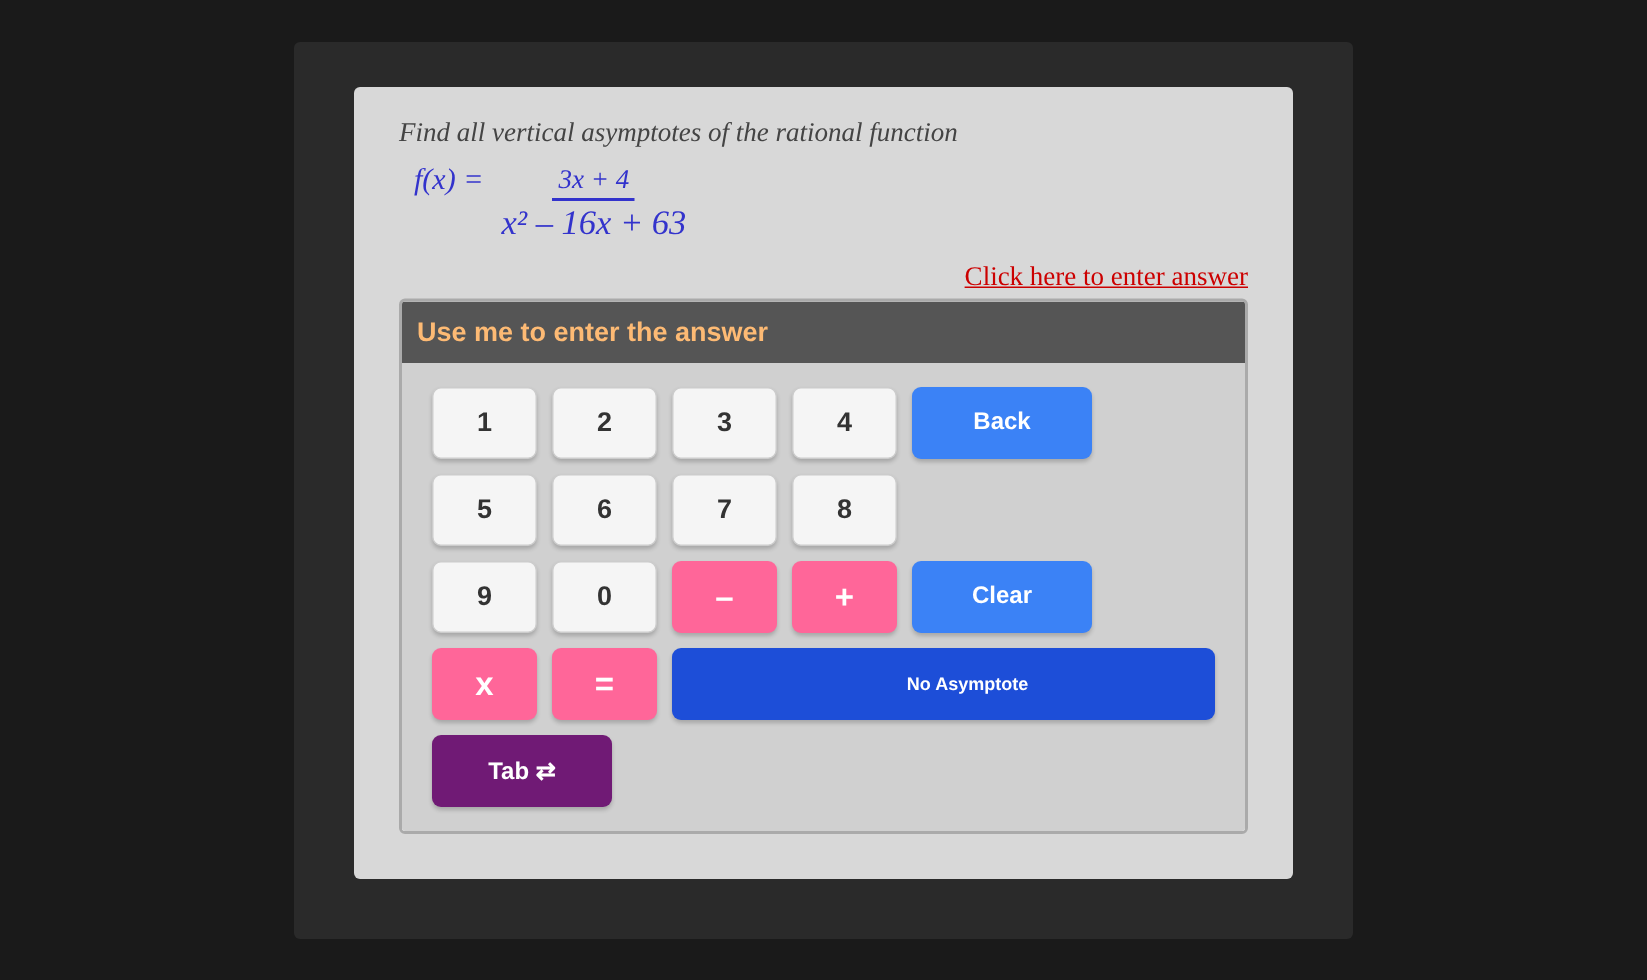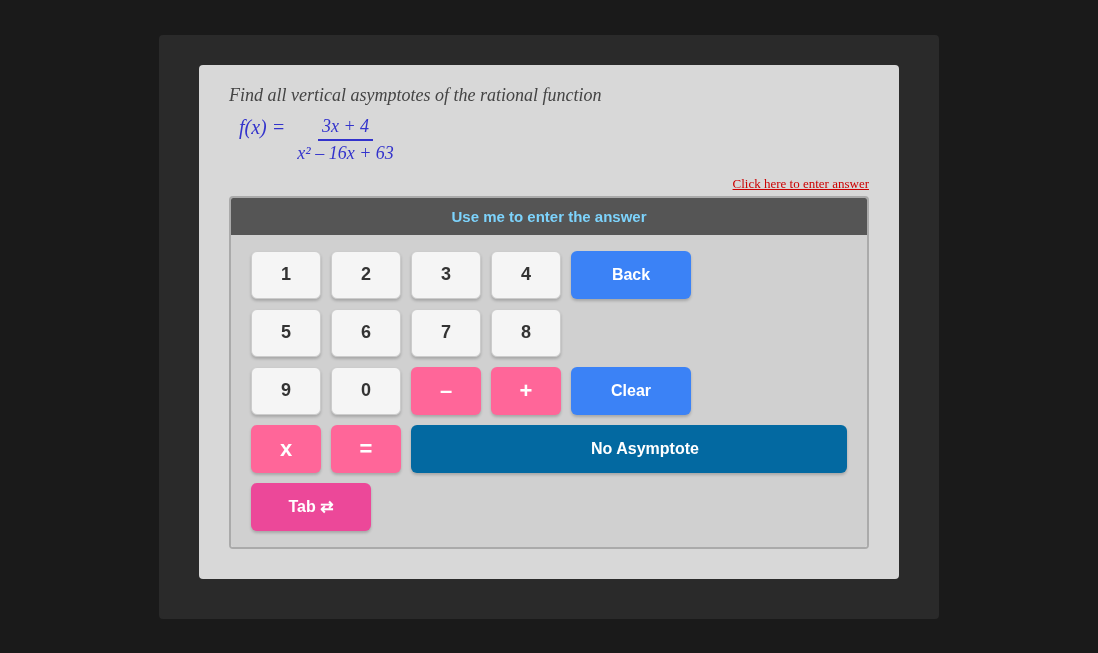--- a/index.html
+++ b/index.html
@@ -9,21 +9,21 @@
       width: 1098px;
       height: 653px;
       display: flex;
       align-items: center;
       justify-content: center;
       font-family: Georgia, 'Times New Roman', serif;
     }
 
     .main-container {
       background-color: #2a2a2a;
-      width: 780px;
+      width: 706px;
       padding: 30px 40px 40px 40px;
       border-radius: 4px;
     }
 
     .problem-text {
       color: #333;
       background: #d8d8d8;
       padding: 20px 30px 30px 30px;
       border-radius: 4px;
     }
@@ -54,52 +54,51 @@
     }
 
     .numerator {
       border-bottom: 2px solid #3333cc;
       padding: 0 4px 2px 4px;
       font-size: 18px;
     }
 
     .denominator {
       padding: 2px 4px 0 4px;
-      font-size: 18px;
+      font-size: 23px;
     }
 
     .f-label {
       font-size: 20px;
       color: #3333cc;
       font-style: italic;
     }
 
     .click-here-link {
       text-align: right;
       margin-bottom: 4px;
       color: #cc0000;
-      font-size: 13px;
+      font-size: 18px;
       text-decoration: underline;
       cursor: pointer;
     }
 
     .keypad-container {
       background: white;
       border: 2px solid #aaa;
       border-radius: 4px;
       padding: 0;
       overflow: hidden;
     }
 
     .keypad-header {
       background: #555;
-      color: #7dd3fc;
-      text-align: center;
+      color: #fdba74;
       padding: 10px;
-      font-size: 15px;
+      font-size: 18px;
       font-weight: bold;
       font-family: Arial, sans-serif;
     }
 
     .keypad-body {
       background: #d0d0d0;
       padding: 16px 20px 16px 20px;
     }
 
     .keypad-row {
@@ -146,32 +145,32 @@
     .key-green {
       background: #3b82f6;
       color: white;
       border: none;
       box-shadow: 0 2px 3px rgba(0,0,0,0.2);
       min-width: 120px;
       font-size: 16px;
     }
 
     .key-no-asymptote {
-      background: #0369a1;
+      background: #1d4ed8;
       color: white;
       border: none;
       box-shadow: 0 2px 3px rgba(0,0,0,0.2);
       min-width: 170px;
-      font-size: 16px;
+      font-size: 12px;
       flex: 1;
       padding-left: 32px;
     }
 
     .key-tab {
-      background: #ec4899;
+      background: #701a75;
       color: white;
       border: none;
       box-shadow: 0 2px 3px rgba(0,0,0,0.2);
       min-width: 120px;
       font-size: 16px;
     }
   </style>
 </head>
 <body>
 

